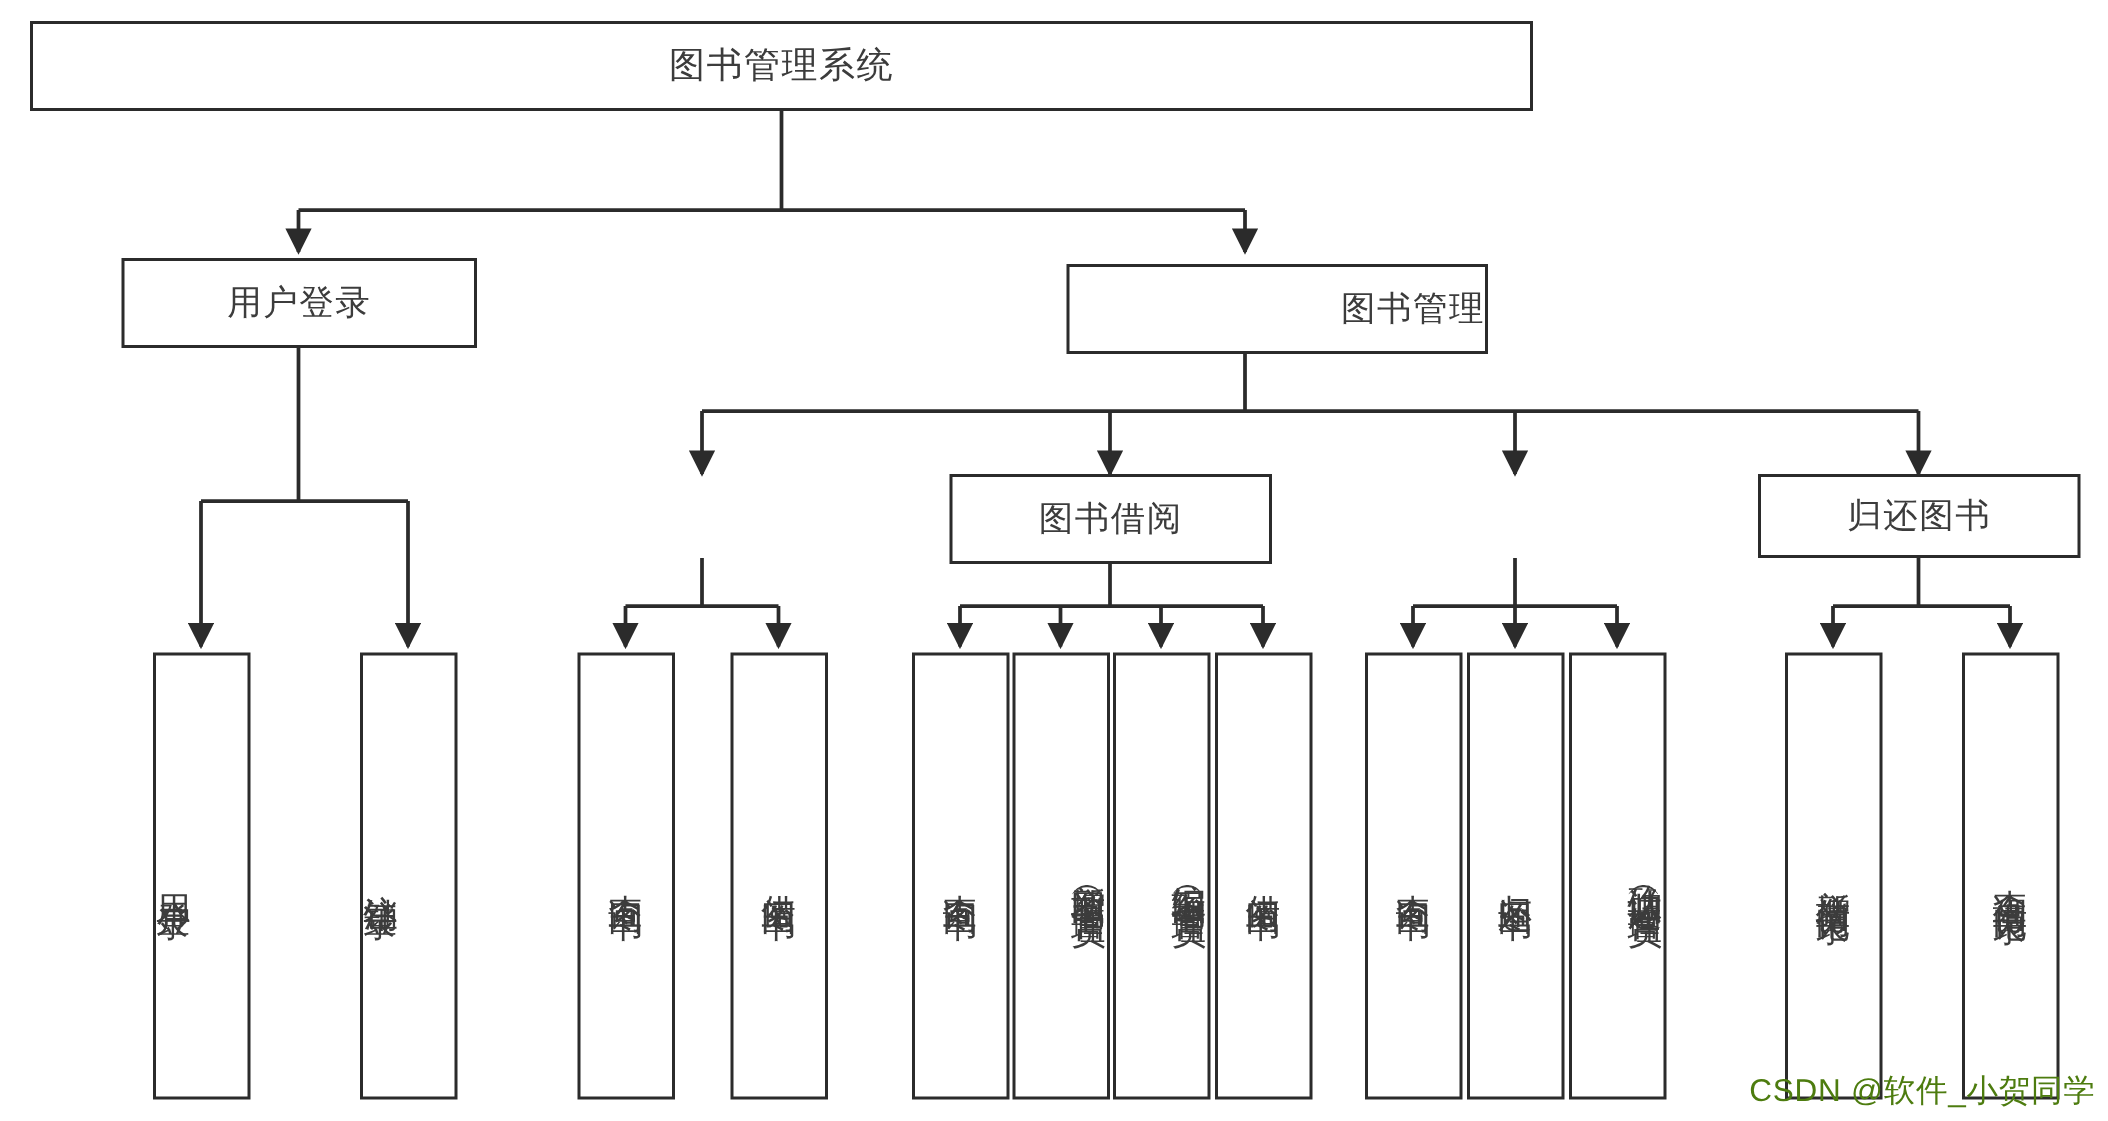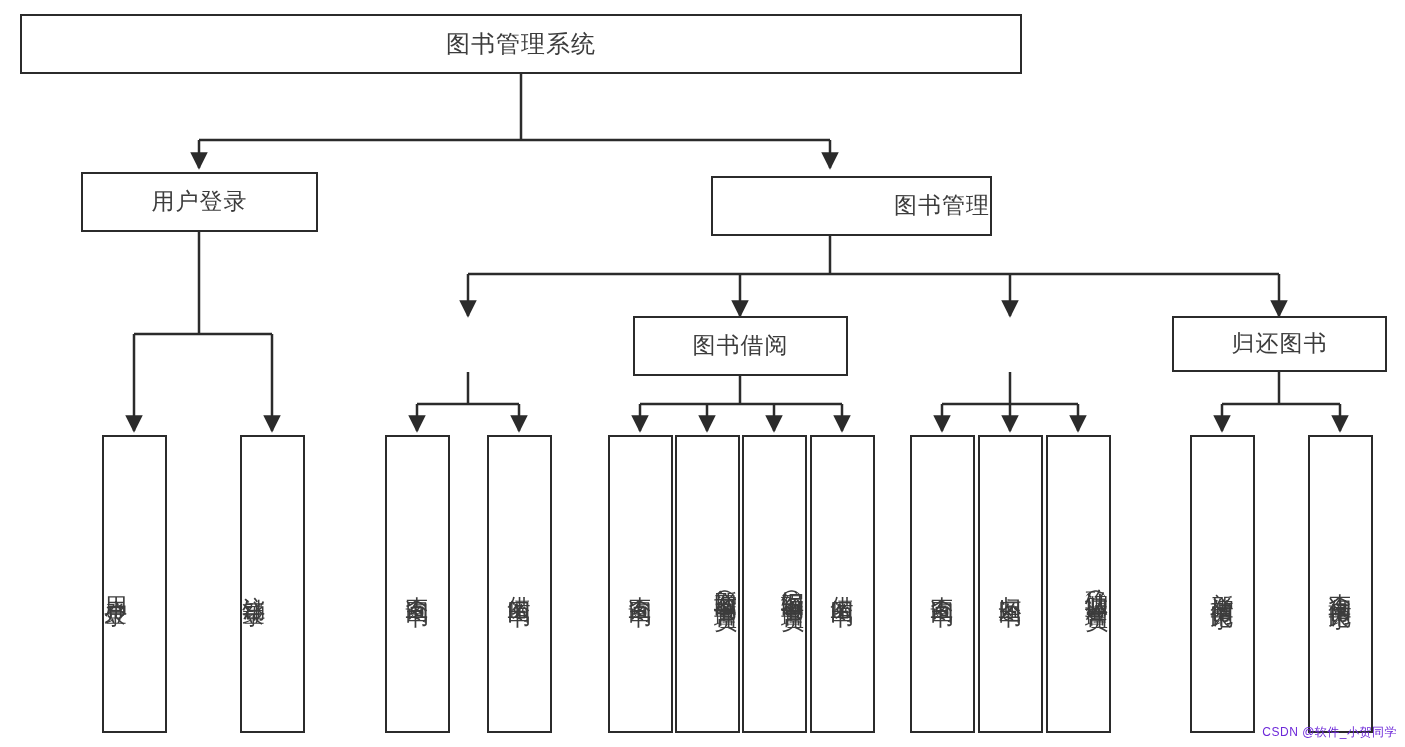--- a/index.html
+++ b/index.html
@@ -62,22 +62,22 @@
     align-items: flex-start;
   }
   .node-label {
     display: block;
     white-space: pre;
   }
   #watermark {
     position: absolute;
     right: 8px;
     bottom: 6px;
-    font-size: 12px;
-    color: #6d28d9;
+    font-size: 21px;
+    color: #4d7c0f;
     letter-spacing: 0.5px;
     z-index: 5;
     white-space: nowrap;
   }
 </style>
 </head>
 <body>
 
 <div id="diagram-root">
 

